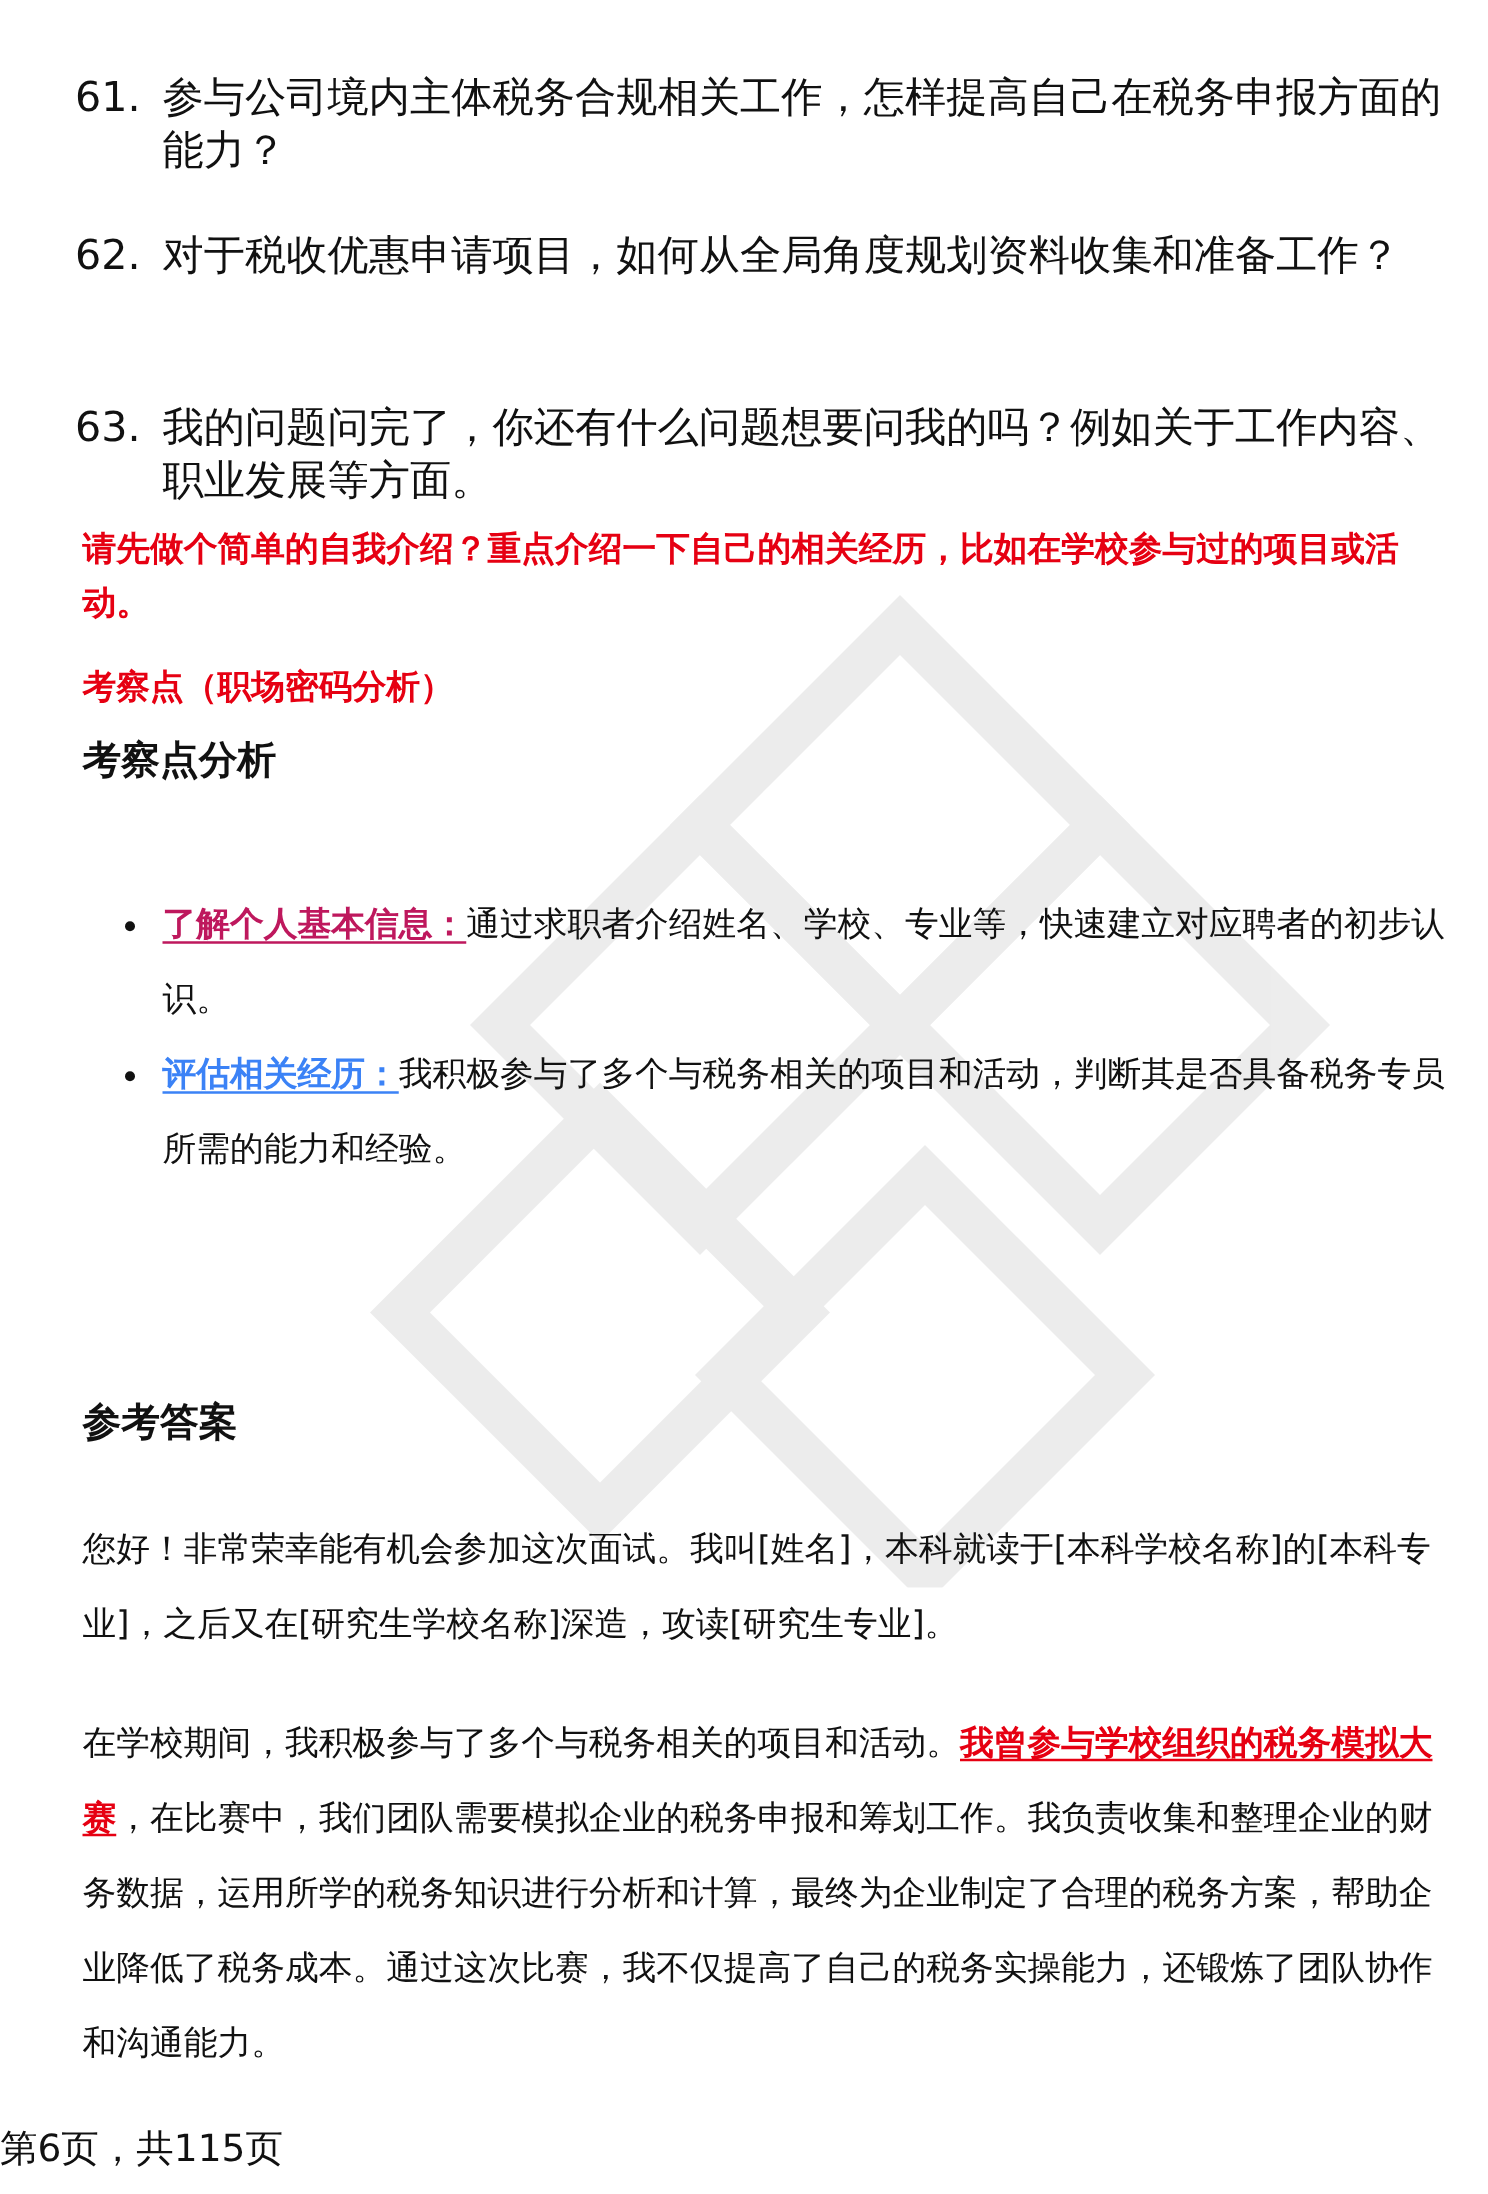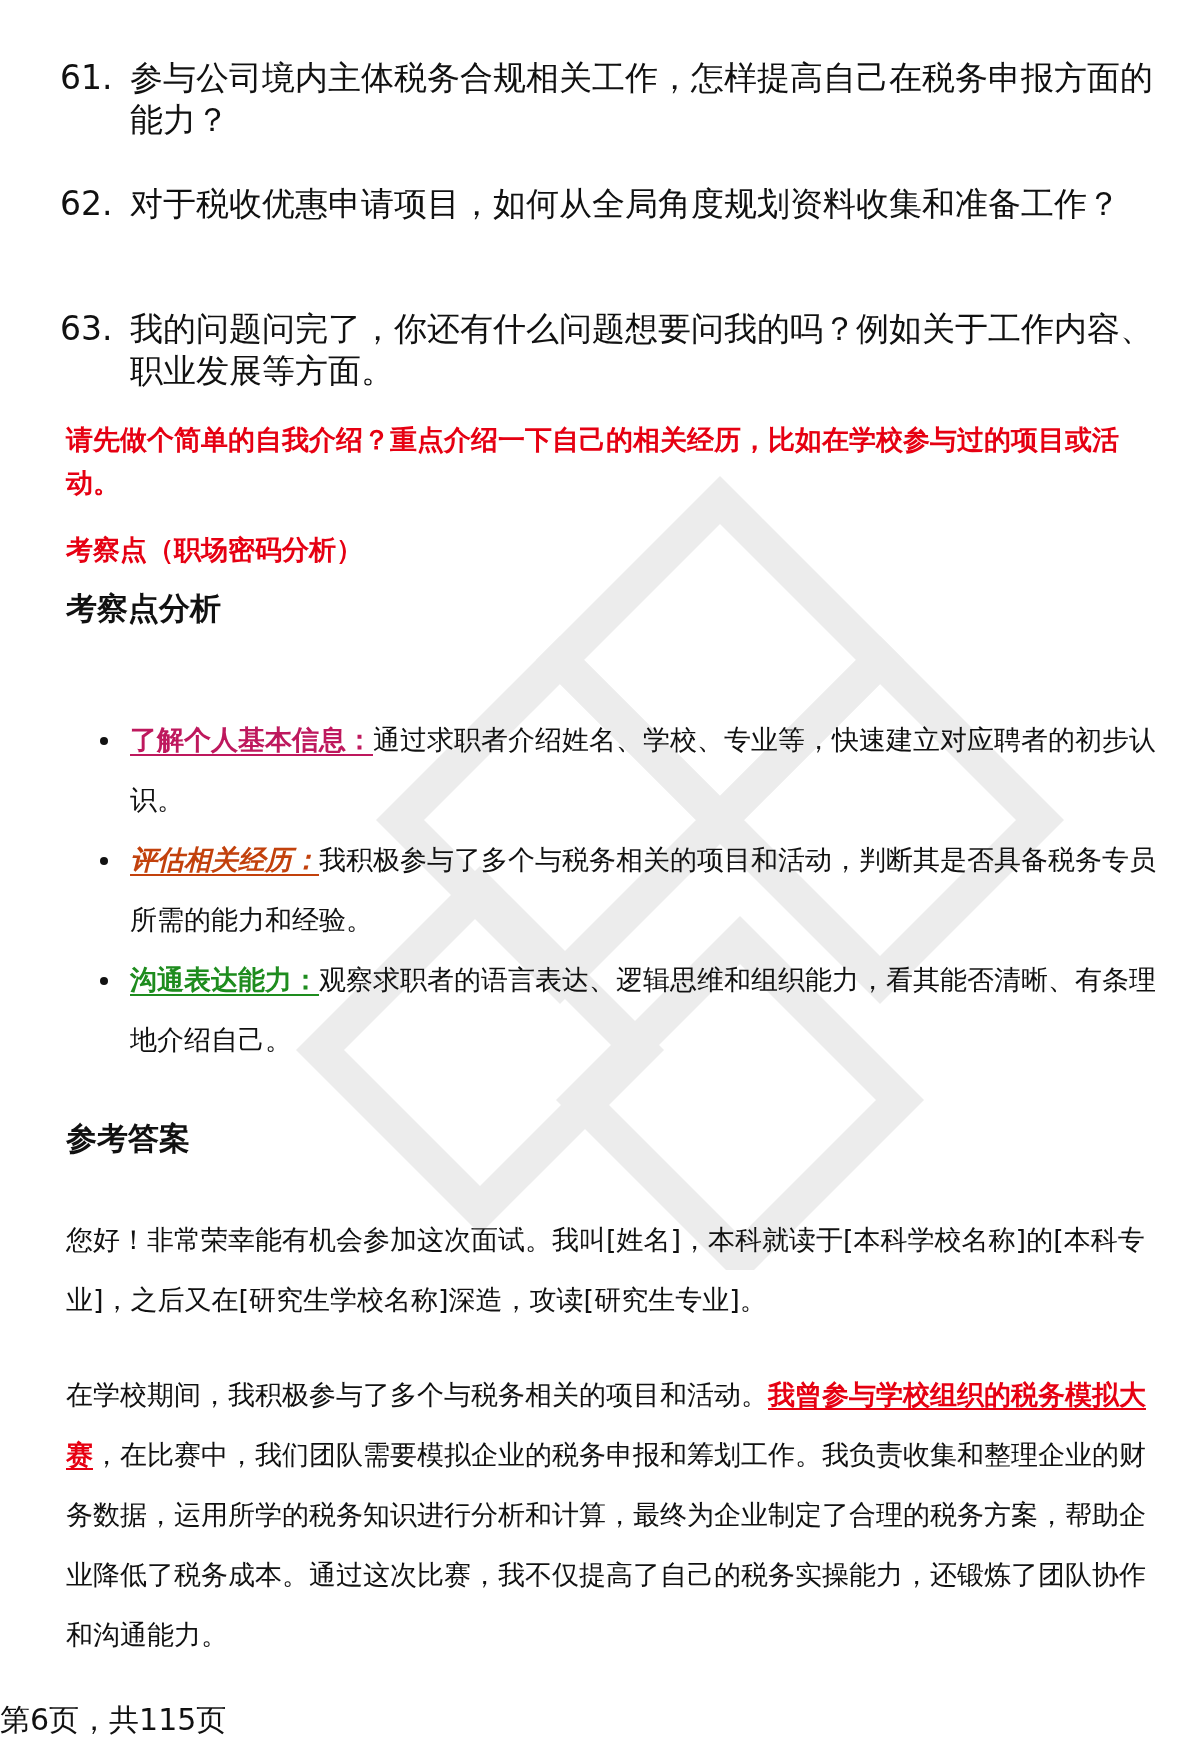--- a/index.html
+++ b/index.html
@@ -13,21 +13,21 @@
   .q .txt { margin-left: 70px; display: block; }
   .red-title { position: absolute; left: 66px; width: 1090px; font-size: 27px; line-height: 43px;
                color: #e60012; font-weight: bold; }
   .red-sub { position: absolute; left: 66px; font-size: 27px; line-height: 40px; color: #e60012; font-weight: bold; }
   .h2 { position: absolute; left: 66px; font-size: 31px; line-height: 40px; font-weight: bold; color: #111; }
   .bullets { position: absolute; left: 96px; width: 1064px; top: 710px; margin: 0; padding: 0; list-style: none; }
   .bullets li { position: relative; font-size: 27px; line-height: 60px; padding-left: 34px; margin: 0; }
   .bullets li .dot { position: absolute; left: 4px; top: 27px; width: 8px; height: 8px; border-radius: 50%; background: #111; }
   .lbl { font-weight: bold; text-decoration: underline; text-underline-offset: 5px; }
   .lbl.red { color: #be185d; }
-  .lbl.blue { color: #c2410c; font-style: italic; }
+  .lbl.blue { color: #3b82f6; }
   .lbl.green { color: #1e8c1e; }
   .para { position: absolute; left: 66px; width: 1090px; font-size: 27px; line-height: 60px; }
   .hl { color: #e60012; font-weight: bold; text-decoration: underline; text-underline-offset: 4px; }
   .footer { position: absolute; left: 0; width: 1190px; top: 1700px; font-size: 30px; line-height: 40px; }
 </style>
 </head>
 <body>
 
 <svg class="watermark" viewBox="0 0 900 800" xmlns="http://www.w3.org/2000/svg">
   <g fill="none" stroke="#000" stroke-width="34">
@@ -42,44 +42,40 @@
 <div class="content">
 
   <div class="q" style="top:57px;">
     <span class="num">61.</span>
     <span class="txt">参与公司境内主体税务合规相关工作，怎样提高自己在税务申报方面的能力？</span>
   </div>
   <div class="q" style="top:183px;">
     <span class="num">62.</span>
     <span class="txt">对于税收优惠申请项目，如何从全局角度规划资料收集和准备工作？</span>
   </div>
-  <div class="q" style="top:308px;">
+  <div class="q" style="top:321px;">
     <span class="num">63.</span>
     <span class="txt">我的问题问完了，你还有什么问题想要问我的吗？例如关于工作内容、职业发展等方面。</span>
   </div>
 
   <div class="red-title" style="top:418px;">请先做个简单的自我介绍？重点介绍一下自己的相关经历，比如在学校参与过的项目或活动。</div>
 
   <div class="red-sub" style="top:530px;">考察点（职场密码分析）</div>
 
   <div class="h2" style="top:588px;">考察点分析</div>
 
   <ul class="bullets">
     <li>
       <span class="dot"></span>
       <span class="lbl red">了解个人基本信息：</span><span>通过求职者介绍姓名、学校、专业等，快速建立对应聘者的初步认识。</span>
     </li>
     <li>
       <span class="dot"></span>
       <span class="lbl blue">评估相关经历：</span><span>我积极参与了多个与税务相关的项目和活动，判断其是否具备税务专员所需的能力和经验。</span>
     </li>
-    <li>
-      <span class="dot"></span>
-      <span class="lbl green">沟通表达能力：</span><span>观察求职者的语言表达、逻辑思维和组织能力，看其能否清晰、有条理地介绍自己。</span>
-    </li>
   </ul>
 
   <div class="h2" style="top:1118px;">参考答案</div>
 
   <div class="para" style="top:1210px;">您好！非常荣幸能有机会参加这次面试。我叫[姓名]，本科就读于[本科学校名称]的[本科专业]，之后又在[研究生学校名称]深造，攻读[研究生专业]。</div>
 
   <div class="para" style="top:1365px;"><span>在学校期间，我积极参与了多个与税务相关的项目和活动。</span><span class="hl">我曾参与学校组织的税务模拟大赛</span><span>，在比赛中，我们团队需要模拟企业的税务申报和筹划工作。我负责收集和整理企业的财务数据，运用所学的税务知识进行分析和计算，最终为企业制定了合理的税务方案，帮助企业降低了税务成本。通过这次比赛，我不仅提高了自己的税务实操能力，还锻炼了团队协作和沟通能力。</span></div>
 
   <div class="footer">第6页，共115页</div>
 </div>

